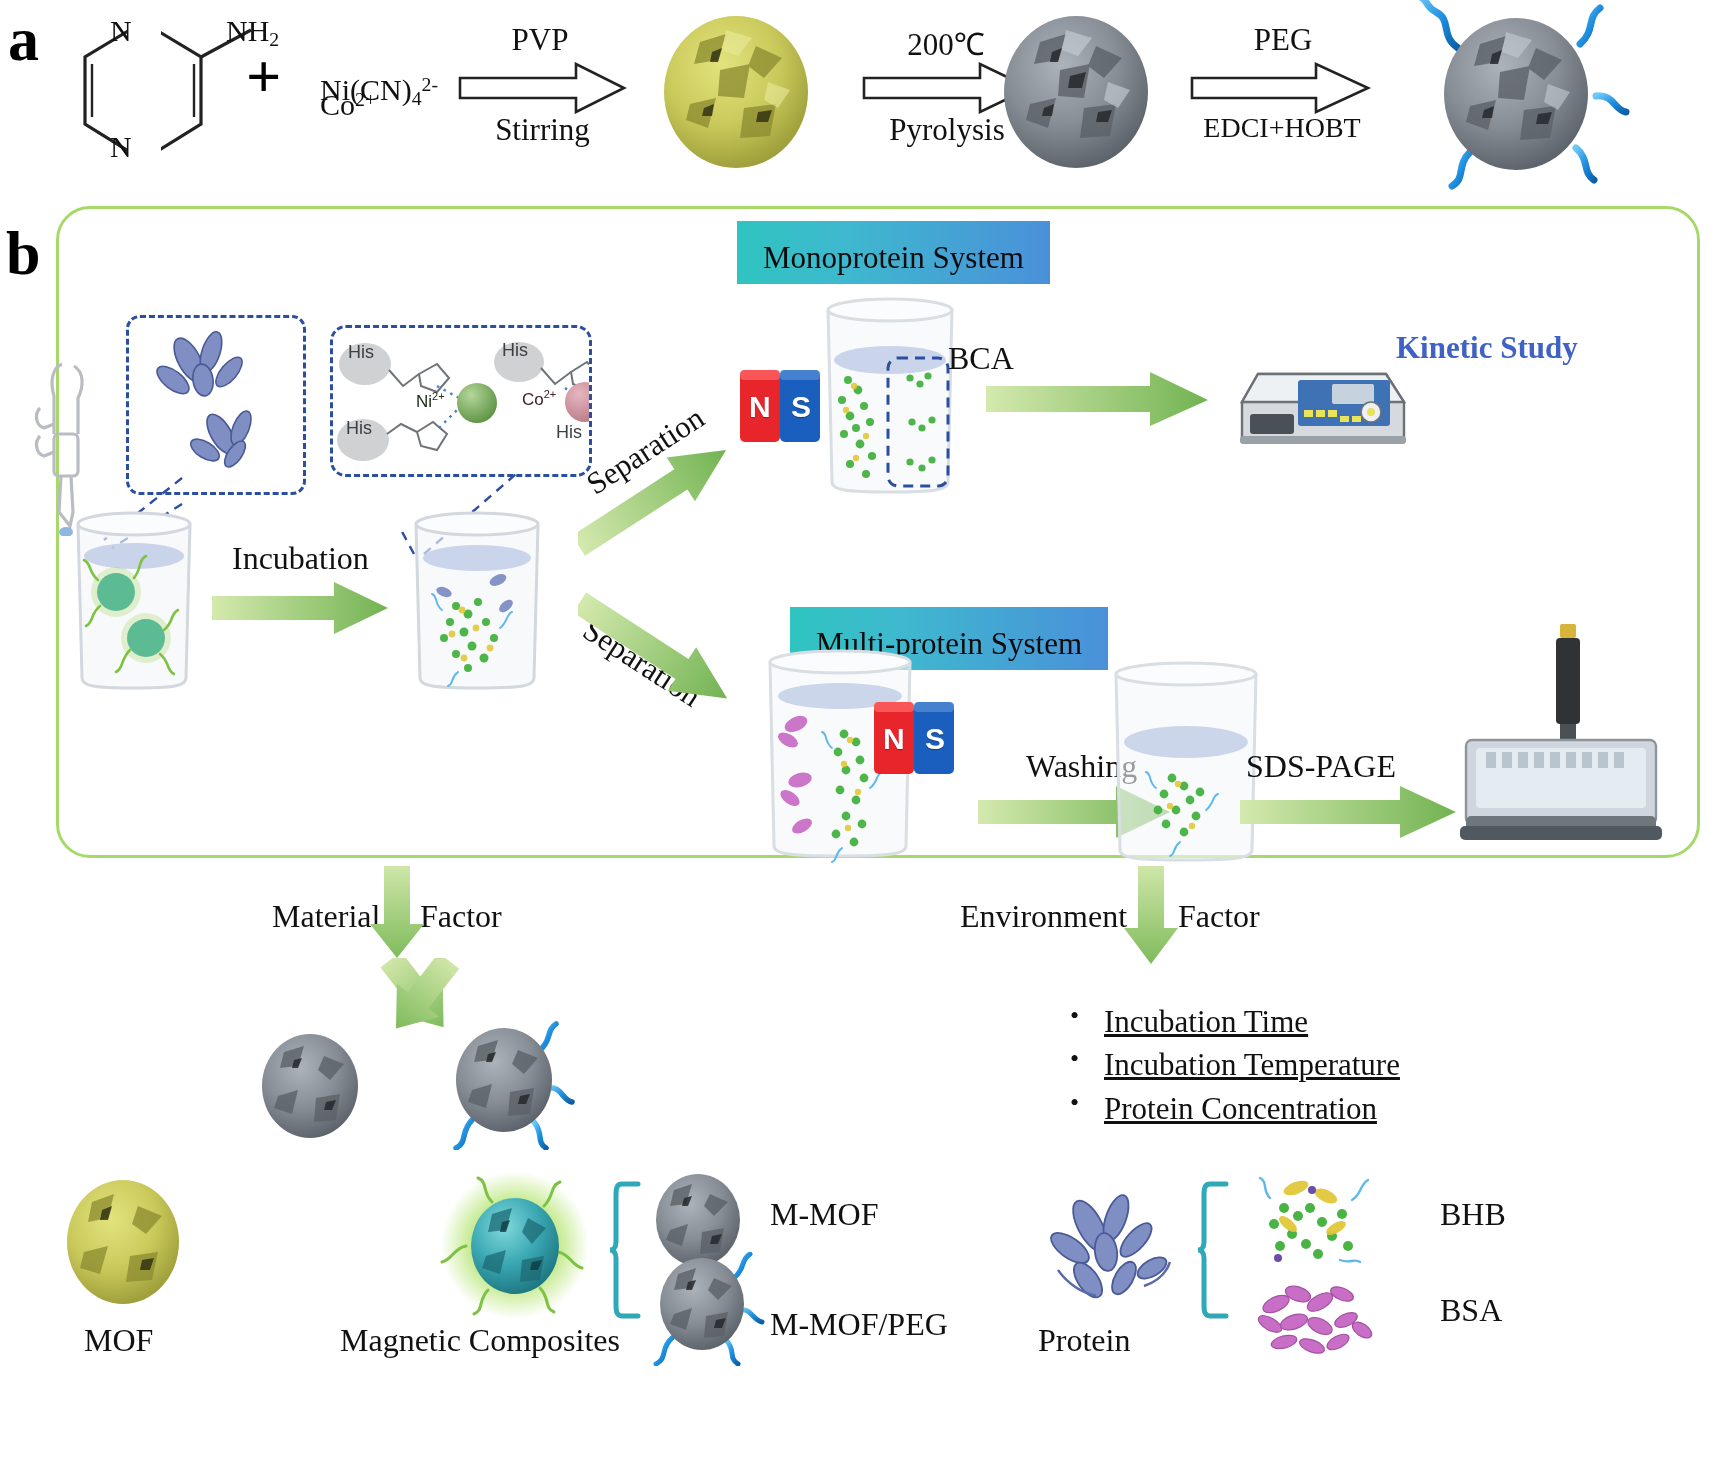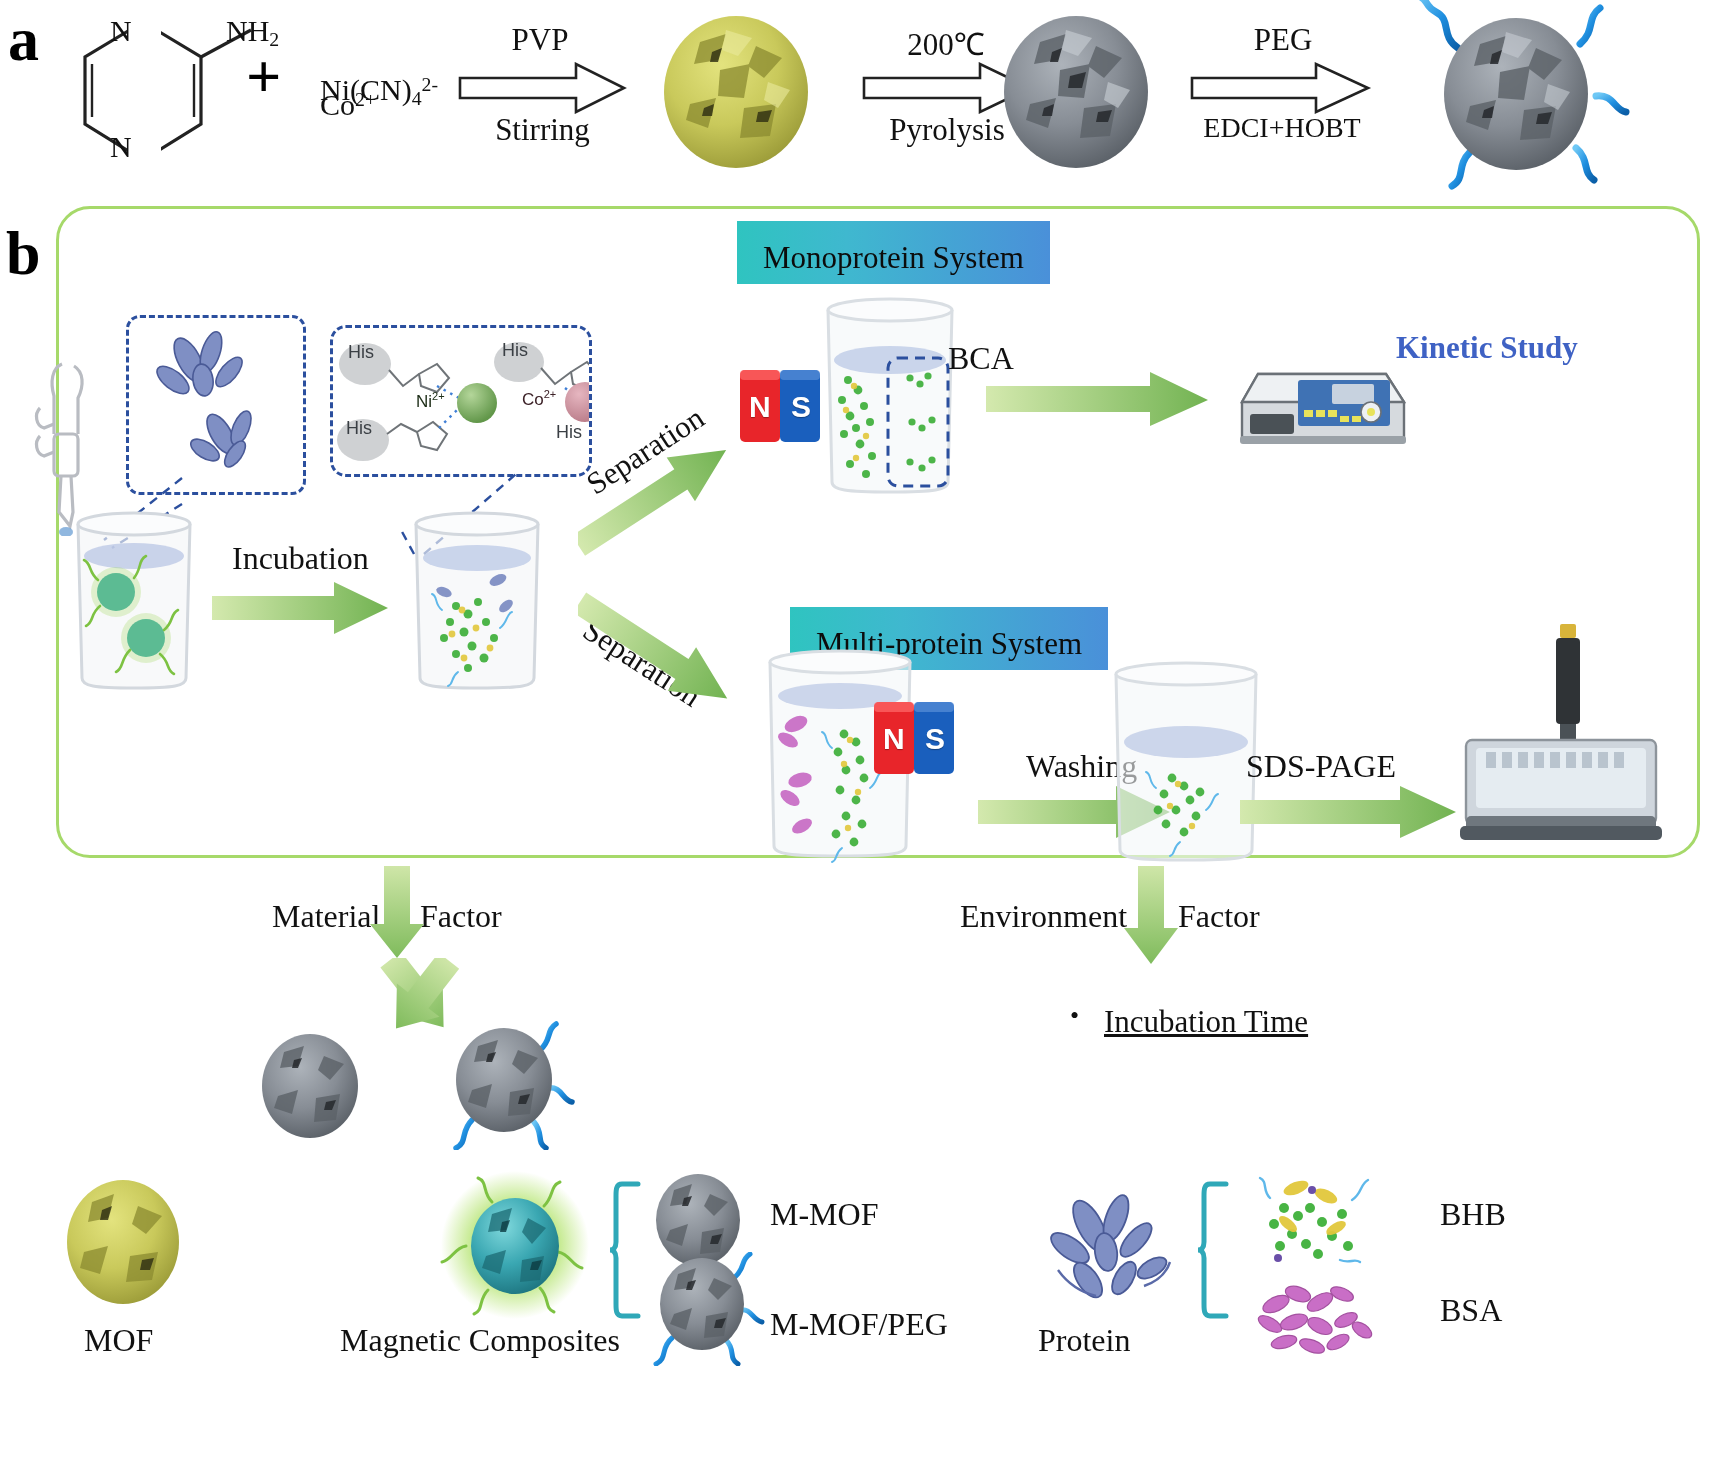--- a/index.html
+++ b/index.html
@@ -642,20 +642,22 @@
 </div>
 
 <div class="abs label-plain" style="left:960px; top:898px;">Environment</div>
 <div class="abs label-plain" style="left:1178px; top:898px;">Factor</div>
 <svg class="abs" style="left:1122px; top:866px;" width="58" height="100">
   <polygon points="16,0 42,0 42,62 56,62 29,98 2,62 16,62" fill="url(#gv)"></polygon>
 </svg>
 
 <ul class="bullet-list abs" style="left:1060px; top:1000px;">
   <li>Incubation Time</li>
+  <li>Incubation Temperature</li>
+  <li>Protein Concentration</li>
 </ul>
 
 <div class="abs" style="left:62px; top:1178px; width:122px; height:128px;">
   <svg width="122" height="128">
     <ellipse cx="61" cy="64" rx="56" ry="62" fill="url(#mofg)"></ellipse>
     <g fill="#8b8b30" opacity="0.75">
       <polygon points="30,24 52,16 46,40 26,44"></polygon>
       <polygon points="76,28 100,38 84,56 70,46"></polygon>
       <polygon points="22,74 46,68 38,96 18,90"></polygon>
       <polygon points="68,78 96,74 90,102 64,104"></polygon>

